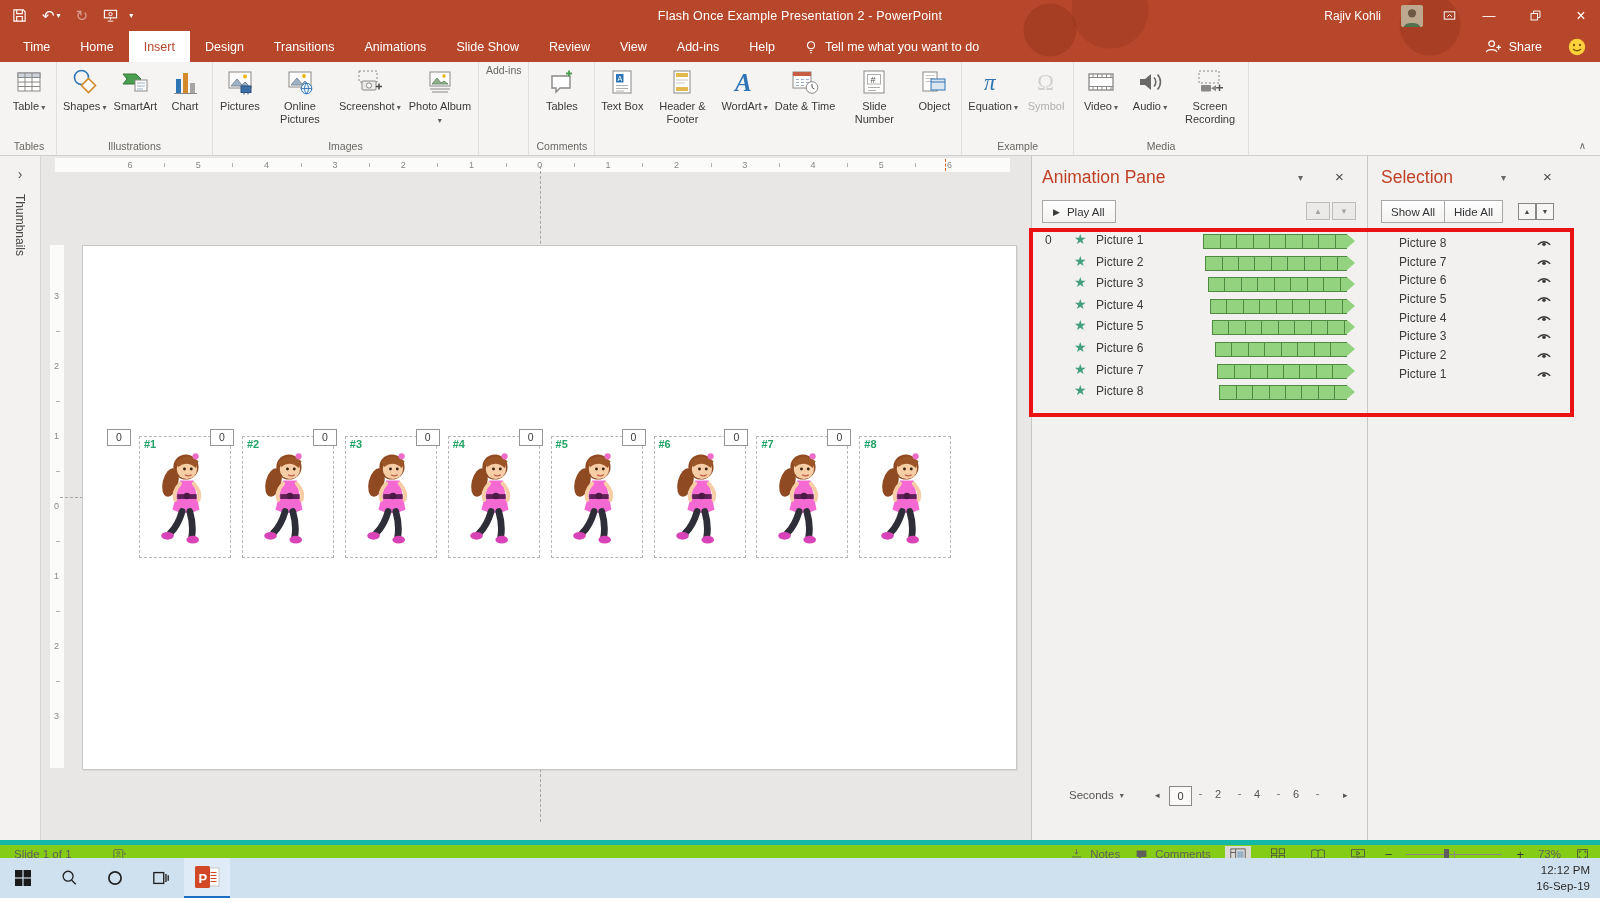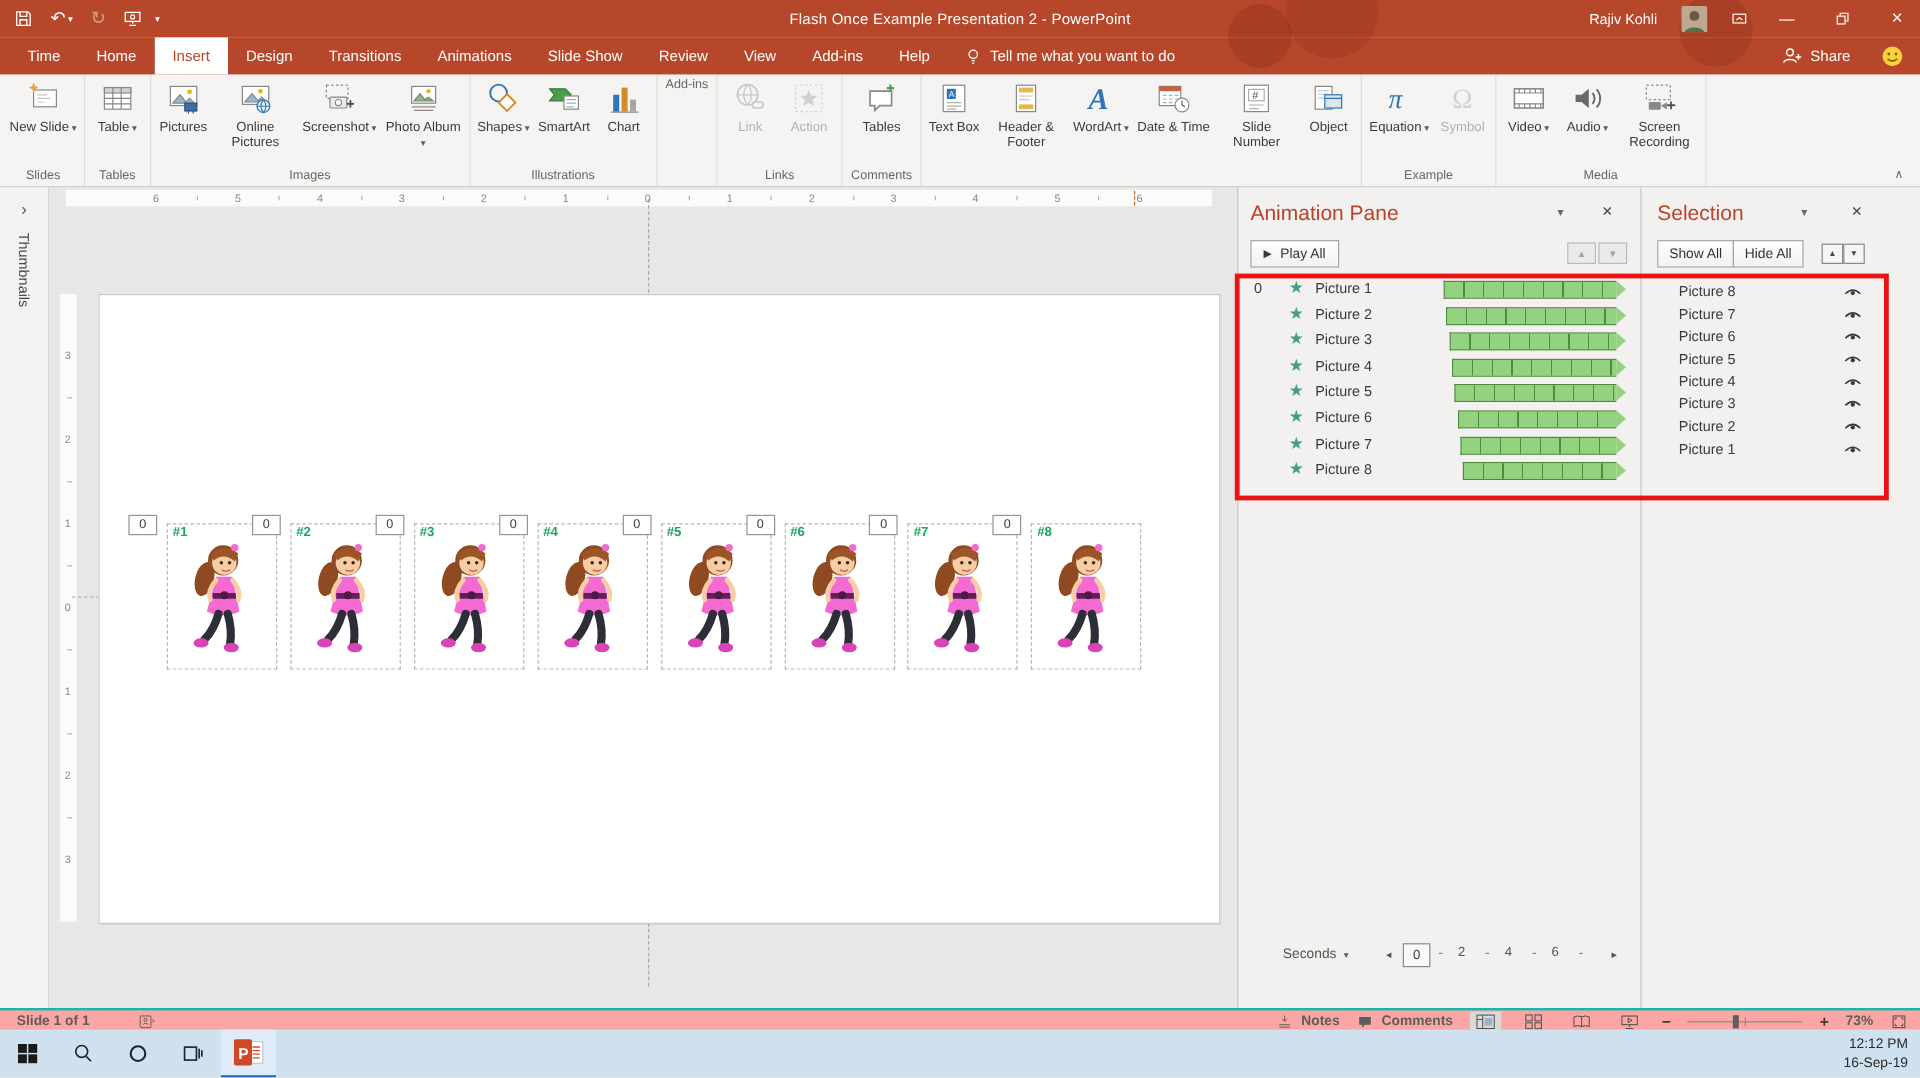--- a/index.html
+++ b/index.html
@@ -120,22 +120,22 @@
       background:#f6f5f4;border:1px solid #8a8886;display:flex;align-items:center;justify-content:center;}
   .sel-rows{position:absolute;left:0;right:0;top:78px;}
   .srow{position:relative;height:18.7px;font-size:12px;color:#3b3a39;}
   .slabel{position:absolute;left:31px;top:2px;}
   .seye{position:absolute;left:168px;top:4px;width:16px;height:11px;color:#3b3a39;}
 
   .red-annotation{position:absolute;left:1029px;top:72px;width:537px;height:181px;
       border:4px solid #ea1212;z-index:40;}
 
   
-  .statusbar{position:absolute;top:840px;left:0;right:0;height:18px;background:#fca5a5;
-      border-top:2px solid #14b8a6;display:flex;align-items:center;font-size:11.5px;color:#605e5c;z-index:10;font-weight:bold;}
+  .statusbar{position:absolute;top:840px;left:0;right:0;height:18px;background:#84cc16;
+      border-top:5px solid #14b8a6;display:flex;align-items:center;font-size:11.5px;color:#605e5c;z-index:10;}
   .sb-left{display:flex;align-items:center;gap:40px;padding-left:14px;}
   .sb-icon{width:15px;height:13px;}
   .sb-right{margin-left:auto;display:flex;align-items:center;gap:14px;padding-right:10px;}
   .sb-item{display:flex;align-items:center;gap:6px;}
   .viewbtn{width:26px;height:17px;display:flex;align-items:center;justify-content:center;}
   .viewbtn.active{background:#dbd9d7;}
   .viewbtn .vicon{width:16px;height:13px;}
   .zoomtrack{position:relative;width:96px;height:17px;}
   .zoomtrack .line{position:absolute;left:0;right:0;top:8px;height:1px;background:#8a8886;}
   .zoomtrack .notch{position:absolute;left:48px;top:5px;width:1px;height:7px;background:#8a8886;}
@@ -244,49 +244,69 @@
           <circle cx="9" cy="9" r="8.2" fill="#ffd13a"></circle>
           <circle cx="6" cy="7" r="1.2" fill="#7a5b00"></circle>
           <circle cx="12" cy="7" r="1.2" fill="#7a5b00"></circle>
           <path d="M5 11q4 3.6 8 0" fill="none" stroke="#7a5b00" stroke-width="1.4"></path>
         </svg>
       </span>
   </div>
 </div>
 
 <div class="ribbon" id="ribbon">
-  <div class="rgroup">
-      <div class="rbody">
-        <div class="rlarge">
-          <span class="ricon">
-            <svg viewBox="0 0 30 30">
-              <rect x="7" y="8" width="19" height="14" fill="#fff" stroke="#8a8886"></rect>
-              <path d="M10 12h8M10 15h11M10 18h6" stroke="#c8c6c4" fill="none"></path>
-              <path d="M7 2l1.3 2.7L11 6 8.3 7.3 7 10 5.7 7.3 3 6l2.7-1.3z" fill="#eda63a"></path>
-            </svg>
-          </span>
-          <span class="rlabel">New Slide<span class="caret"> ▾</span></span>
-        </div>
-      </div>
-      <div class="rglabel">Slides</div>
-    </div>
     <div class="rgroup">
       <div class="rbody">
         <div class="rlarge">
           <span class="ricon">
             <svg viewBox="0 0 30 30">
               <rect x="4" y="6" width="22" height="18" fill="#fff" stroke="#8a8886"></rect>
               <rect x="4" y="6" width="22" height="4.5" fill="#cdd3da" stroke="#8a8886"></rect>
               <path d="M4 15h22M4 19.5h22M11 6v18M18 6v18" stroke="#8a8886" fill="none"></path>
             </svg>
           </span>
           <span class="rlabel">Table<span class="caret"> ▾</span></span>
         </div>
       </div>
       <div class="rglabel">Tables</div>
+    </div>
+    <div class="rgroup">
+      <div class="rbody">
+        <div class="rlarge">
+          <span class="ricon">
+            <svg viewBox="0 0 30 30">
+              <circle cx="11.5" cy="10.5" r="7" fill="none" stroke="#2e75b5" stroke-width="1.6"></circle>
+              <path d="M18.5 11.5l7 7-7 7-7-7z" fill="#fff" stroke="#d28b28" stroke-width="1.6"></path>
+            </svg>
+          </span>
+          <span class="rlabel">Shapes<span class="caret"> ▾</span></span>
+        </div>
+        <div class="rlarge">
+          <span class="ricon">
+            <svg viewBox="0 0 30 30">
+              <path d="M3 7h13l5 5-5 5H3l4-5z" fill="#4a9e4f" stroke="#37793b"></path>
+              <rect x="15" y="13" width="12" height="11" fill="#fff" stroke="#8a8886"></rect>
+              <path d="M17 16h8M17 19h8M17 22h6" stroke="#9ab2c8" fill="none"></path>
+            </svg>
+          </span>
+          <span class="rlabel">SmartArt</span>
+        </div>
+        <div class="rlarge">
+          <span class="ricon">
+            <svg viewBox="0 0 30 30">
+              <path d="M4 26.5h23" stroke="#8a8886"></path>
+              <rect x="6" y="12" width="5" height="14" fill="#2e75b5"></rect>
+              <rect x="13" y="6" width="5" height="20" fill="#d28b28"></rect>
+              <rect x="20" y="16" width="5" height="10" fill="#a6a6a6"></rect>
+            </svg>
+          </span>
+          <span class="rlabel">Chart</span>
+        </div>
+      </div>
+      <div class="rglabel">Illustrations</div>
     </div>
     <div class="rgroup">
       <div class="rbody">
         <div class="rlarge">
           <span class="ricon">
             <svg viewBox="0 0 30 30">
               <rect x="4" y="5" width="22" height="16" fill="#fdfdfd" stroke="#8a8886"></rect>
               <circle cx="20" cy="9.5" r="2" fill="#f0b400"></circle>
               <path d="M6 19l6-7 5 6 3-3 4 4z" fill="#9db3c8" stroke="#7d8a97"></path>
               <rect x="16" y="19" width="10" height="6.5" fill="#3a6ea5" stroke="#2a5280"></rect>
@@ -325,81 +345,22 @@
               <path d="M7 17l5-6 4 5 3-2 4 3z" fill="#8fb08a" stroke="#71906d"></path>
               <circle cx="19" cy="9" r="1.8" fill="#f0b400"></circle>
               <path d="M5 22h20M7 25h16" stroke="#8a8886" fill="none"></path>
             </svg>
           </span>
           <span class="rlabel">Photo Album<span class="caret"> ▾</span></span>
         </div>
       </div>
       <div class="rglabel">Images</div>
     </div>
-    <div class="rgroup">
-      <div class="rbody">
-        <div class="rlarge">
-          <span class="ricon">
-            <svg viewBox="0 0 30 30">
-              <circle cx="11.5" cy="10.5" r="7" fill="none" stroke="#2e75b5" stroke-width="1.6"></circle>
-              <path d="M18.5 11.5l7 7-7 7-7-7z" fill="#fff" stroke="#d28b28" stroke-width="1.6"></path>
-            </svg>
-          </span>
-          <span class="rlabel">Shapes<span class="caret"> ▾</span></span>
-        </div>
-        <div class="rlarge">
-          <span class="ricon">
-            <svg viewBox="0 0 30 30">
-              <path d="M3 7h13l5 5-5 5H3l4-5z" fill="#4a9e4f" stroke="#37793b"></path>
-              <rect x="15" y="13" width="12" height="11" fill="#fff" stroke="#8a8886"></rect>
-              <path d="M17 16h8M17 19h8M17 22h6" stroke="#9ab2c8" fill="none"></path>
-            </svg>
-          </span>
-          <span class="rlabel">SmartArt</span>
-        </div>
-        <div class="rlarge">
-          <span class="ricon">
-            <svg viewBox="0 0 30 30">
-              <path d="M4 26.5h23" stroke="#8a8886"></path>
-              <rect x="6" y="12" width="5" height="14" fill="#2e75b5"></rect>
-              <rect x="13" y="6" width="5" height="20" fill="#d28b28"></rect>
-              <rect x="20" y="16" width="5" height="10" fill="#a6a6a6"></rect>
-            </svg>
-          </span>
-          <span class="rlabel">Chart</span>
-        </div>
-      </div>
-      <div class="rglabel">Illustrations</div>
-    </div>
     <div class="rgroup stack">
       <div class="rglabel">Add-ins</div>
-    </div>
-    <div class="rgroup">
-      <div class="rbody">
-        <div class="rlarge disabled">
-          <span class="ricon">
-            <svg viewBox="0 0 30 30">
-              <circle cx="13" cy="12" r="8.5" fill="none" stroke="#a8a6a4" stroke-width="1.4"></circle>
-              <path d="M4.5 12h17M13 3.5a13 13 0 0 1 0 17M13 3.5a13 13 0 0 0 0 17" fill="none" stroke="#a8a6a4" stroke-width="1.1"></path>
-              <rect x="17" y="18" width="9" height="5" rx="2.5" fill="none" stroke="#a8a6a4" stroke-width="1.4"></rect>
-            </svg>
-          </span>
-          <span class="rlabel">Link</span>
-        </div>
-        <div class="rlarge disabled">
-          <span class="ricon">
-            <svg viewBox="0 0 30 30">
-              <rect x="4" y="4" width="22" height="22" fill="none" stroke="#b8b6b4" stroke-dasharray="2 2"></rect>
-              <path d="M15 8l2.1 4.6 5 .5-3.8 3.3 1.1 4.9L15 18.7l-4.4 2.6 1.1-4.9L7.9 13l5-.5z" fill="#b8b6b4"></path>
-            </svg>
-          </span>
-          <span class="rlabel">Action</span>
-        </div>
-      </div>
-      <div class="rglabel">Links</div>
     </div>
     <div class="rgroup">
       <div class="rbody">
         <div class="rlarge">
           <span class="ricon">
             <svg viewBox="0 0 30 30">
               <path d="M5 9h18v12H13l-4 4v-4H5z" fill="#fff" stroke="#8a8886" stroke-width="1.4"></path>
               <path d="M22 3.5v6M19 6.5h6" stroke="#4a9e4f" stroke-width="1.8" fill="none"></path>
             </svg>
           </span>

